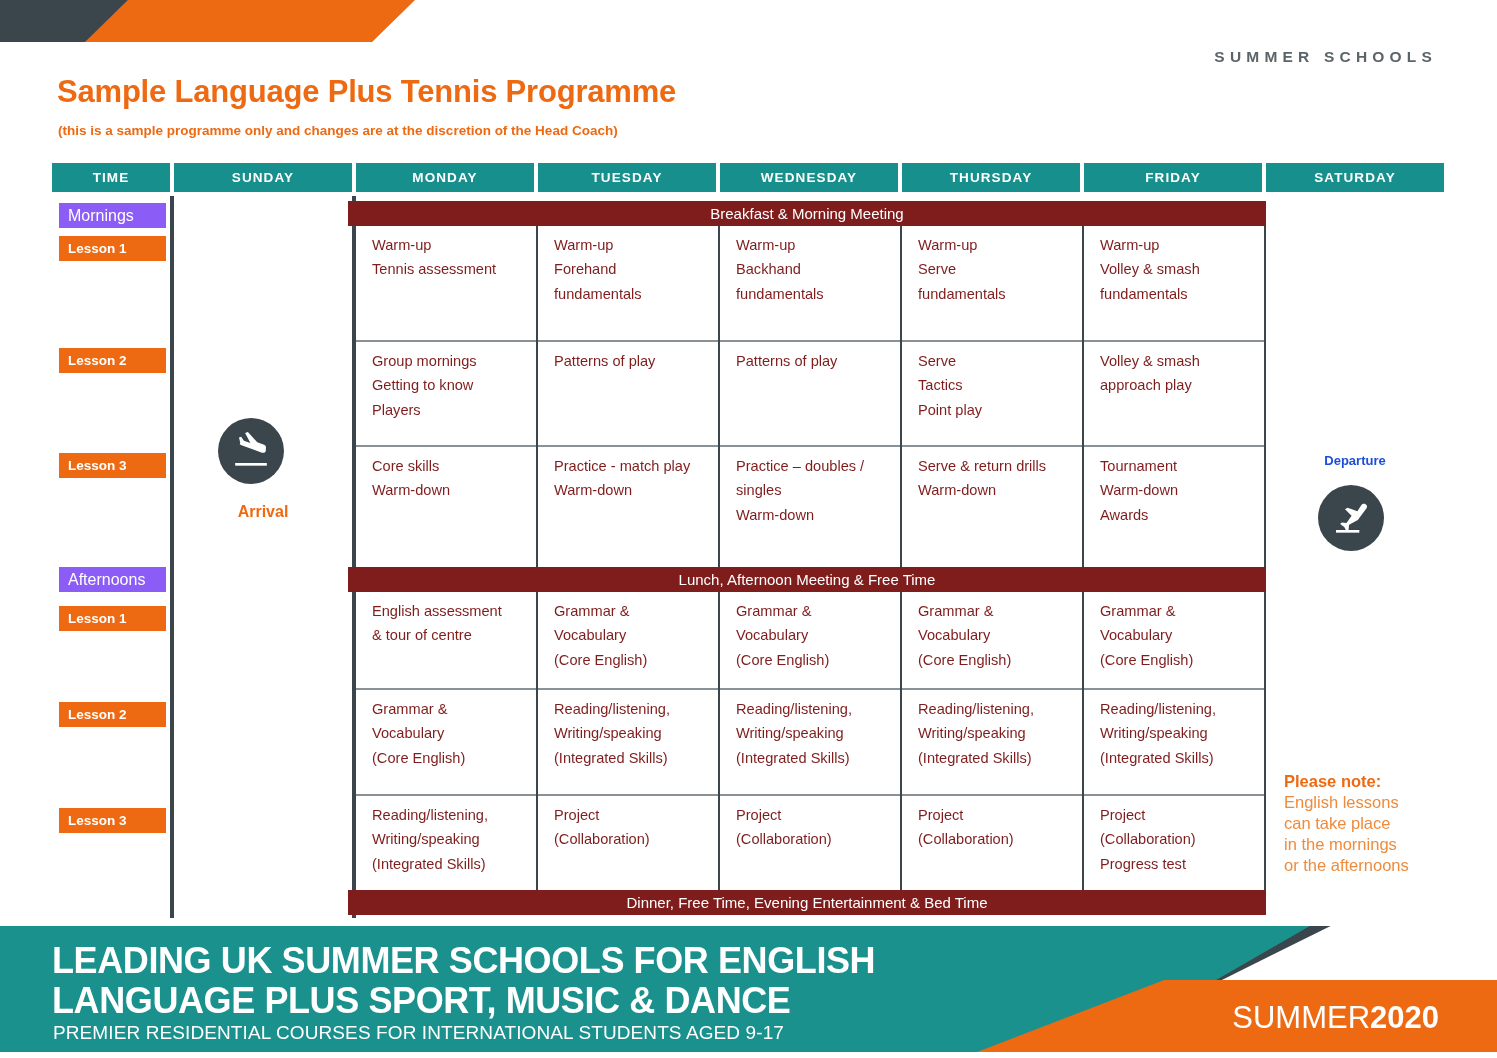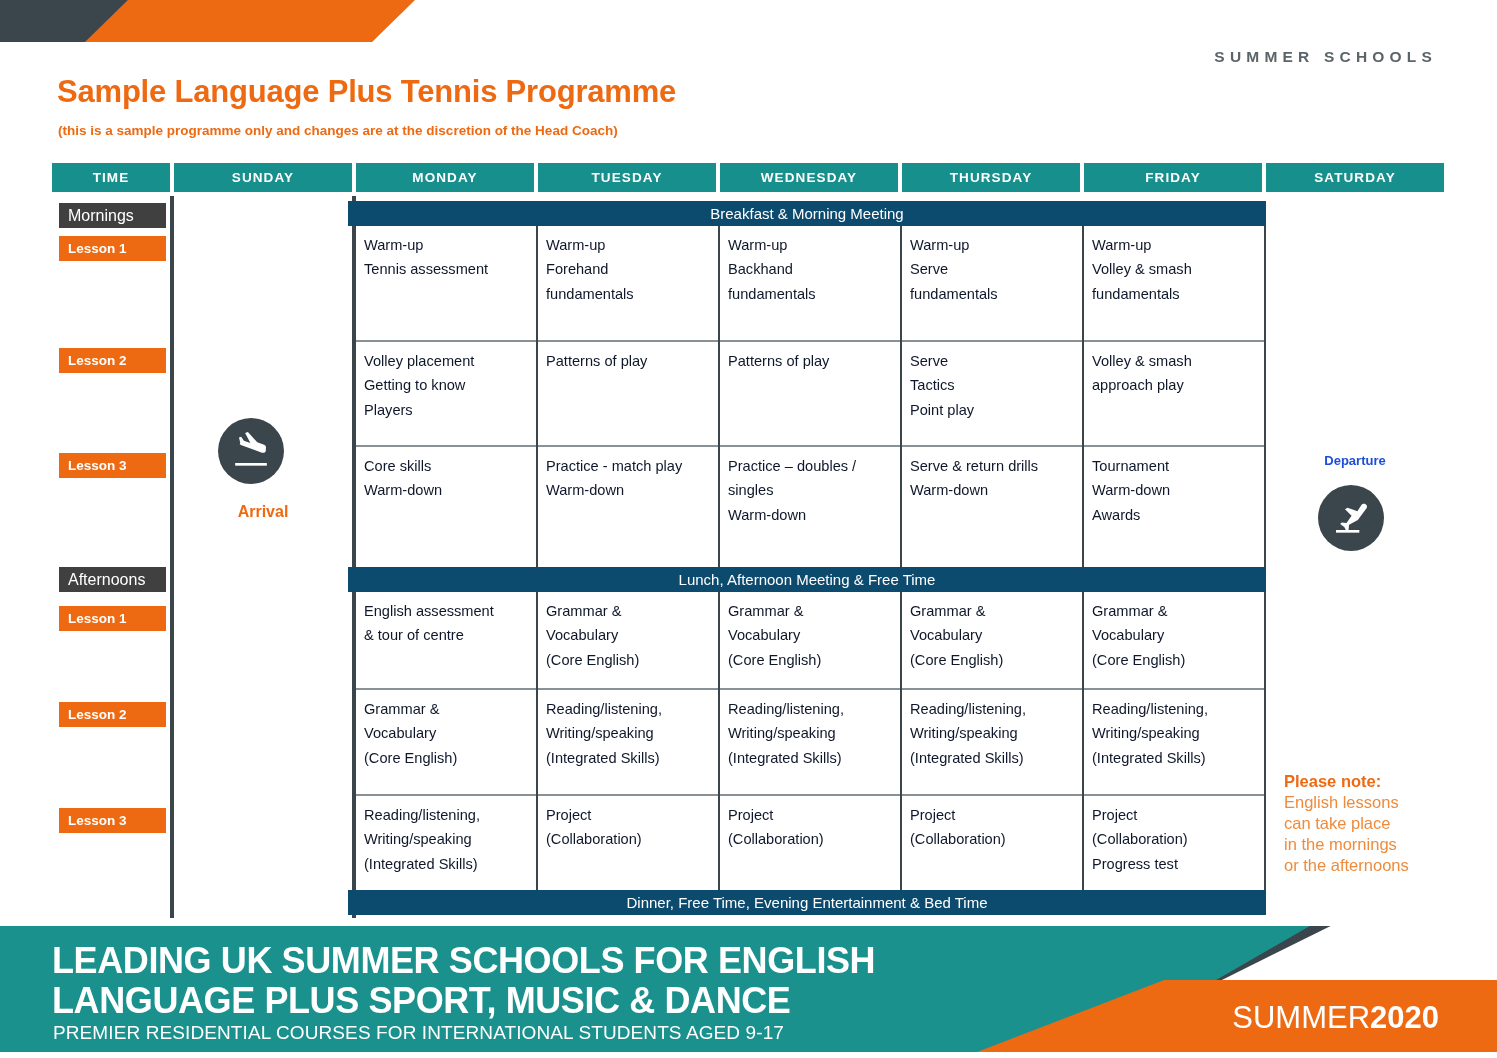--- a/index.html
+++ b/index.html
@@ -91,47 +91,47 @@
   .vrule {
     position: absolute;
     width: 4px;
     background: #3b464c;
   }
 
   
   .mealbar {
     position: absolute;
     height: 25px;
-    background: #0c4a6e;
+    background: #7f1d1d;
     color: #ffffff;
     font-size: 15px;
     display: flex;
     align-items: center;
     justify-content: center;
   }
 
   
   .chip {
     position: absolute;
     display: flex;
     align-items: center;
     padding-left: 9px;
     font-size: 14px;
     color: #ffffff;
   }
-  .chip.dark { background: #404040; font-weight: normal; font-size: 16px; }
+  .chip.dark { background: #8b5cf6; font-weight: normal; font-size: 16px; }
   .chip.orange { background: #ee6a12; font-weight: bold; font-size: 13.5px; }
 
   
   .cell {
     position: absolute;
-    padding: 7px 6px 0 8px;
+    padding: 7px 6px 0 16px;
     font-size: 14.6px;
     line-height: 1.67;
-    color: #0f172a;
+    color: #7f1d1d;
     background: #ffffff;
     border-top: 2px solid #8a9196;
     overflow: hidden;
   }
   .cell.noline { border-top: none; }
   .cell .ln { display: block; white-space: nowrap; }
 
   
   .plane-circle {
     position: absolute;
@@ -267,21 +267,21 @@
         <span class="ln">Warm-up</span>
         <span class="ln">Serve</span>
         <span class="ln">fundamentals</span>
       </div>
       <div class="cell noline" style="left: 1032px; width: 180px; top: 63px; height: 114px;">
         <span class="ln">Warm-up</span>
         <span class="ln">Volley &amp; smash</span>
         <span class="ln">fundamentals</span>
       </div>
       <div class="cell" style="left: 304px; width: 180px; top: 177px; height: 105px;">
-        <span class="ln">Volley placement</span>
+        <span class="ln">Group mornings</span>
         <span class="ln">Getting to know</span>
         <span class="ln">Players</span>
       </div>
       <div class="cell" style="left: 486px; width: 180px; top: 177px; height: 105px;">
         <span class="ln">Patterns of play</span>
       </div>
       <div class="cell" style="left: 668px; width: 180px; top: 177px; height: 105px;">
         <span class="ln">Patterns of play</span>
       </div>
       <div class="cell" style="left: 850px; width: 180px; top: 177px; height: 105px;">

